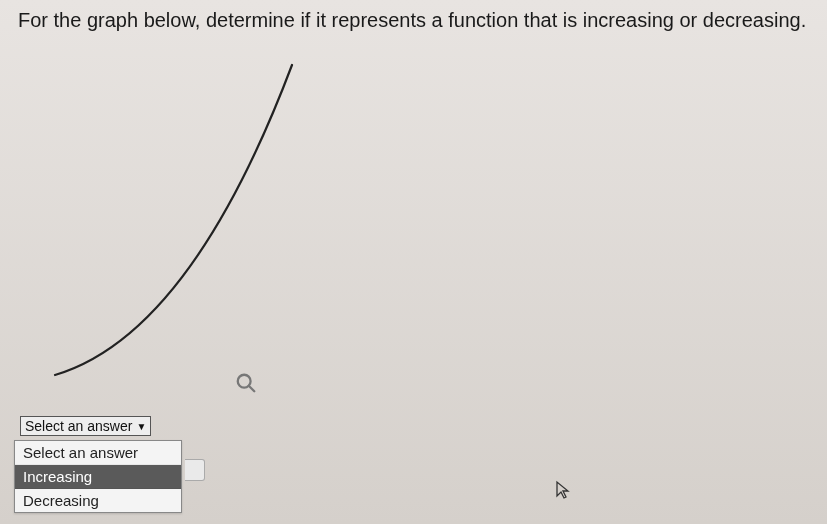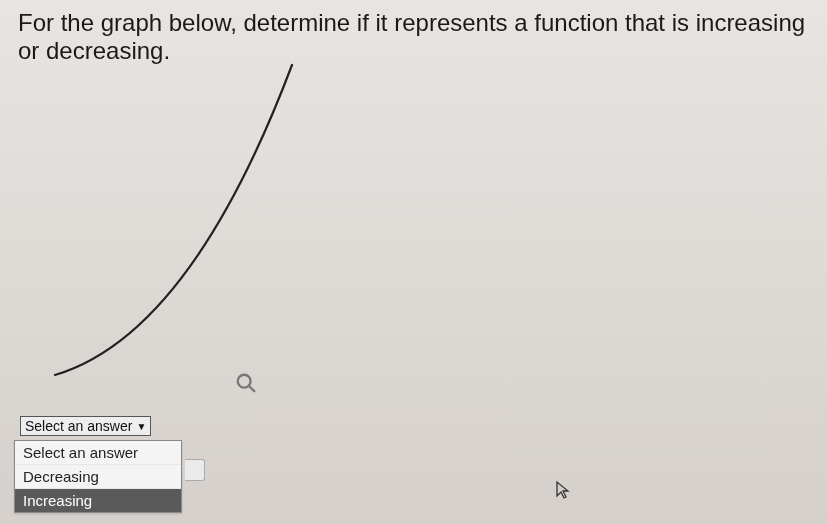--- a/index.html
+++ b/index.html
@@ -12,21 +12,21 @@
       height: 524px;
       background: linear-gradient(180deg, #e8e4e1 0%, #d5d0cb 100%);
       font-family: "Segoe UI", "Lucida Grande", Verdana, sans-serif;
       position: relative;
       overflow: hidden;
     }
     .question {
       position: absolute;
       top: 9px;
       left: 18px;
-      font-size: 24px;
+      font-size: 20px;
       color: #1a1a1a;
       font-weight: 400;
     }
     .graph-area {
       position: absolute;
       top: 55px;
       left: 40px;
       width: 280px;
       height: 330px;
     }
@@ -121,21 +121,21 @@
 
 <div class="select-box">
   <span>Select an answer</span>
   <span class="chev">▼</span>
 </div>
 
 <div class="field-behind"></div>
 
 <div class="dropdown">
   <div class="dropdown-item">Select an answer</div>
+  <div class="dropdown-item highlight">Increasing</div>
   <div class="dropdown-item">Decreasing</div>
-  <div class="dropdown-item highlight">Increasing</div>
 </div>
 
 <div class="cursor">
   <svg viewBox="0 0 20 20" width="20" height="20">
     <path d="M 3 2 L 3 16 L 7 12 L 10 18 L 12 17 L 9 11 L 14 11 Z" fill="none" stroke="#333" stroke-width="1.3"></path>
   </svg>
 </div>
 
 </body></html>

